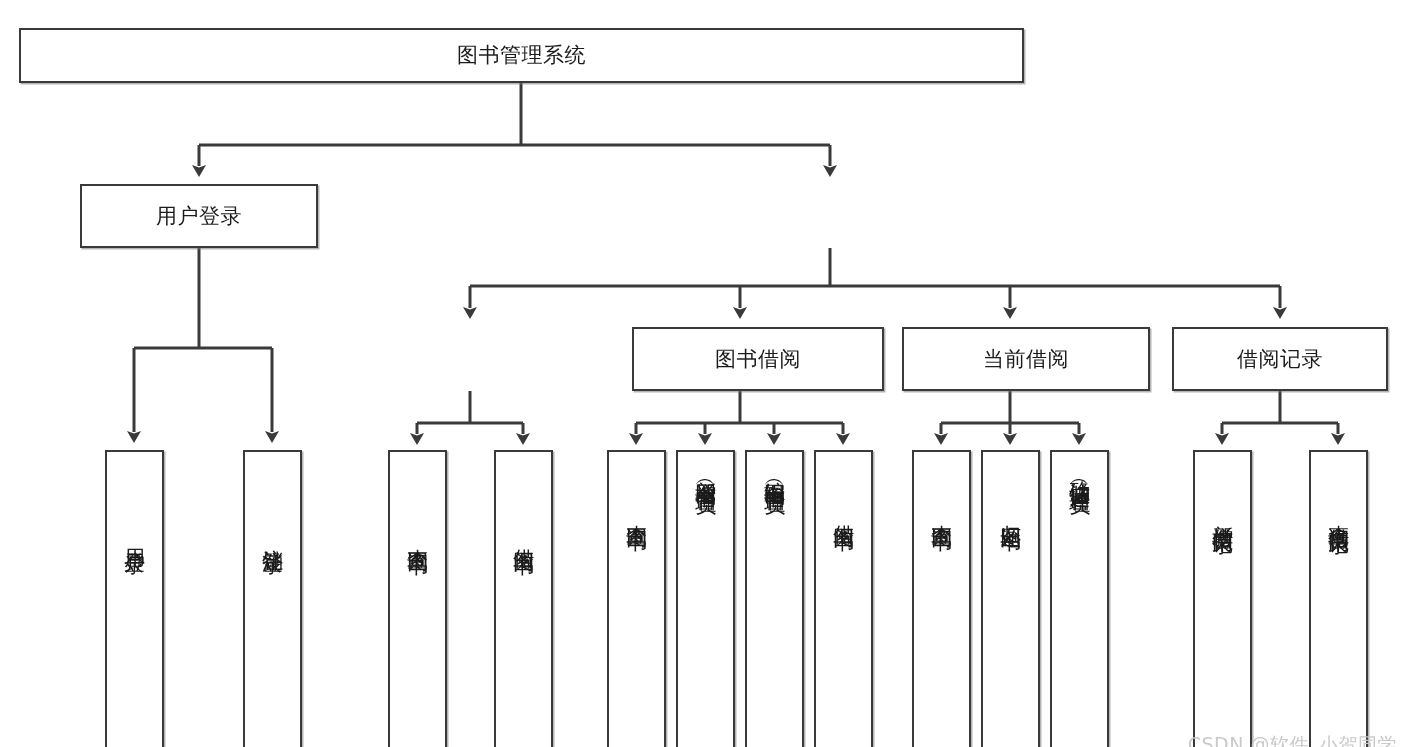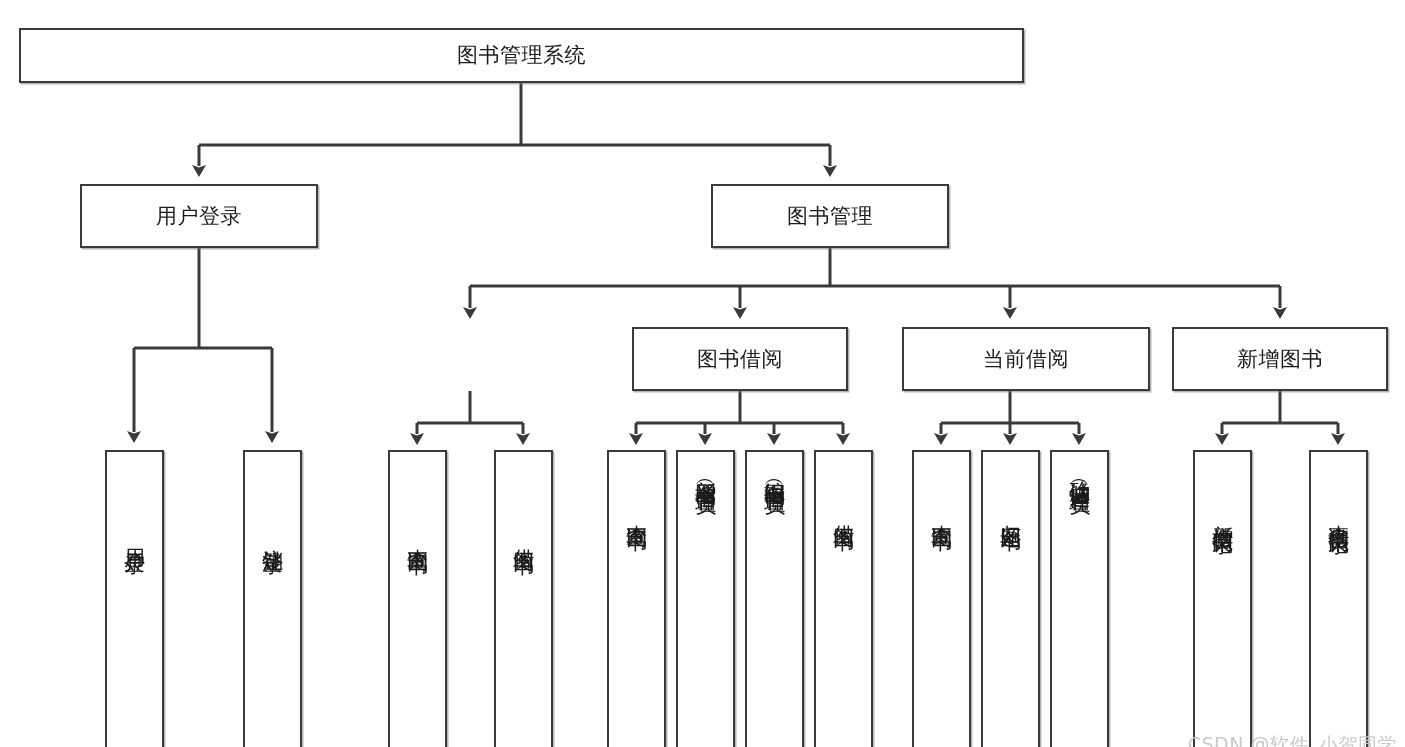--- a/index.html
+++ b/index.html
@@ -141,32 +141,29 @@
     </g>
   </svg>
 
   <div class="node root" style="left:19px; top:14px; width:1005px; height:55px;">
     <span class="node-label">图书管理系统</span>
   </div>
 
   <div class="node level1" style="left:80px; top:170px; width:238px; height:64px;">
     <span class="node-label">用户登录</span>
   </div>
-  <div class="node level1" style="left:711px; top:170px; width:238px; height:64px;">
-    <span class="node-label">图书管理</span>
-  </div>
-
-  <div class="node level2" style="left:632px; top:313px; width:216px; height:64px;">
+
+  <div class="node level2" style="left:632px; top:313px; width:252px; height:64px;">
     <span class="node-label">图书借阅</span>
   </div>
   <div class="node level2" style="left:902px; top:313px; width:248px; height:64px;">
     <span class="node-label">当前借阅</span>
   </div>
   <div class="node level2" style="left:1172px; top:313px; width:216px; height:64px;">
-    <span class="node-label">新增图书</span>
+    <span class="node-label">借阅记录</span>
   </div>
 
   <div class="node leaf short" style="left:105px; top:436px; width:59px; height:299px;">
     <span class="node-label">用户登录</span>
   </div>
   <div class="node leaf short" style="left:243px; top:436px; width:59px; height:299px;">
     <span class="node-label">注销登录</span>
   </div>
 
   <div class="node leaf short" style="left:388px; top:436px; width:59px; height:299px;">

